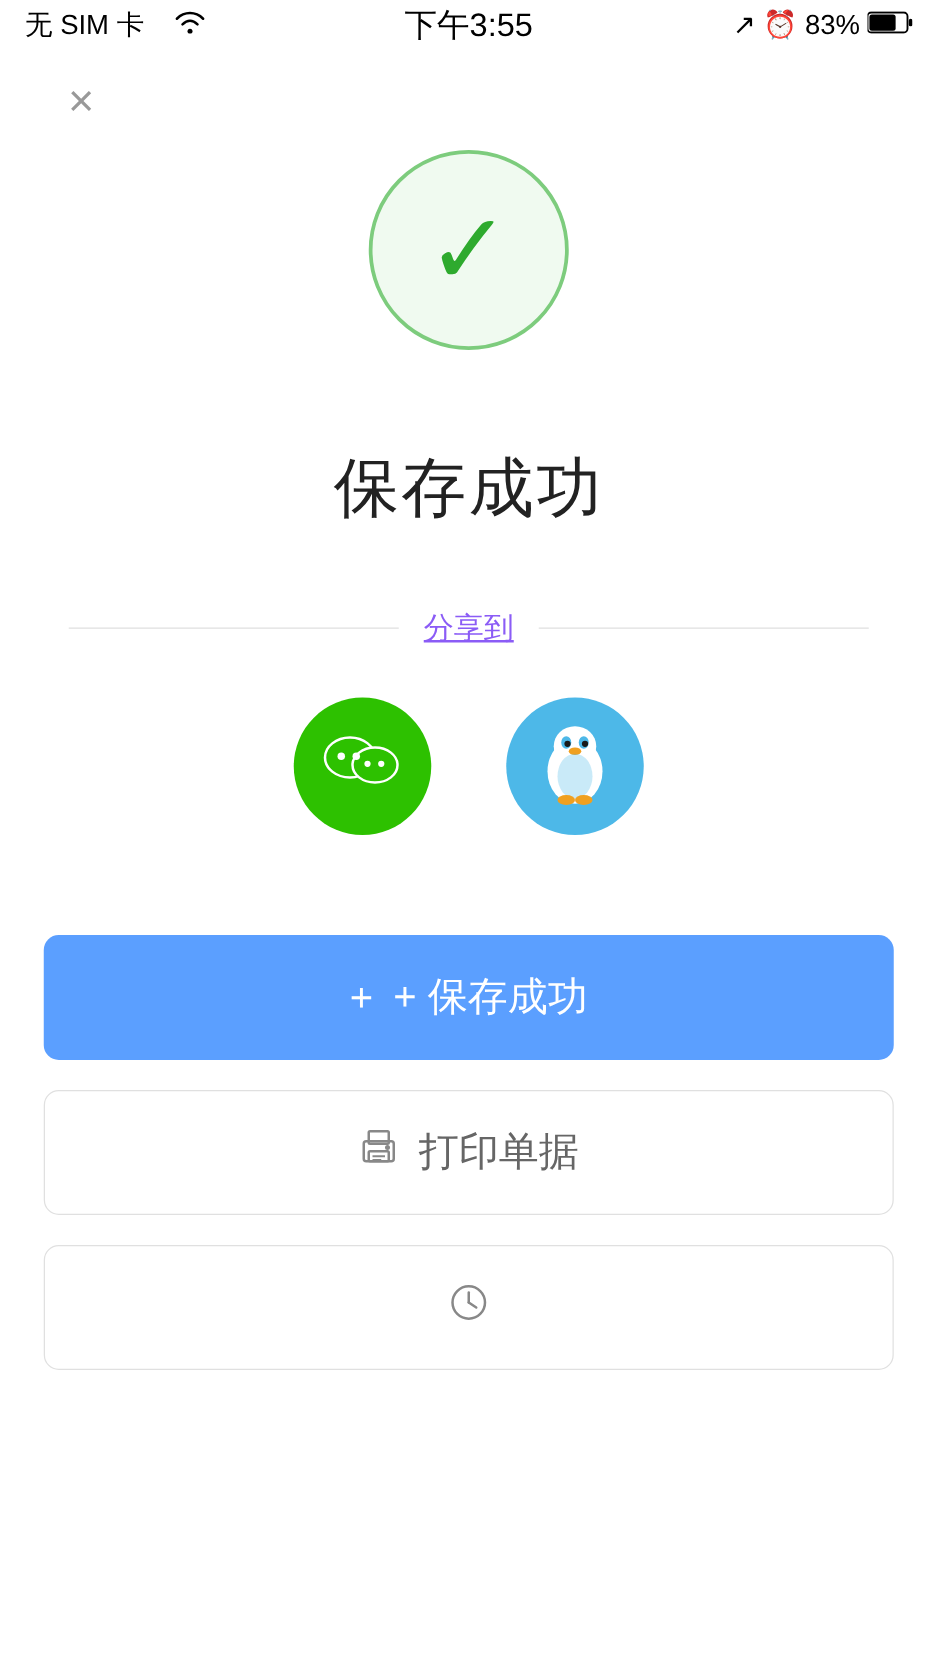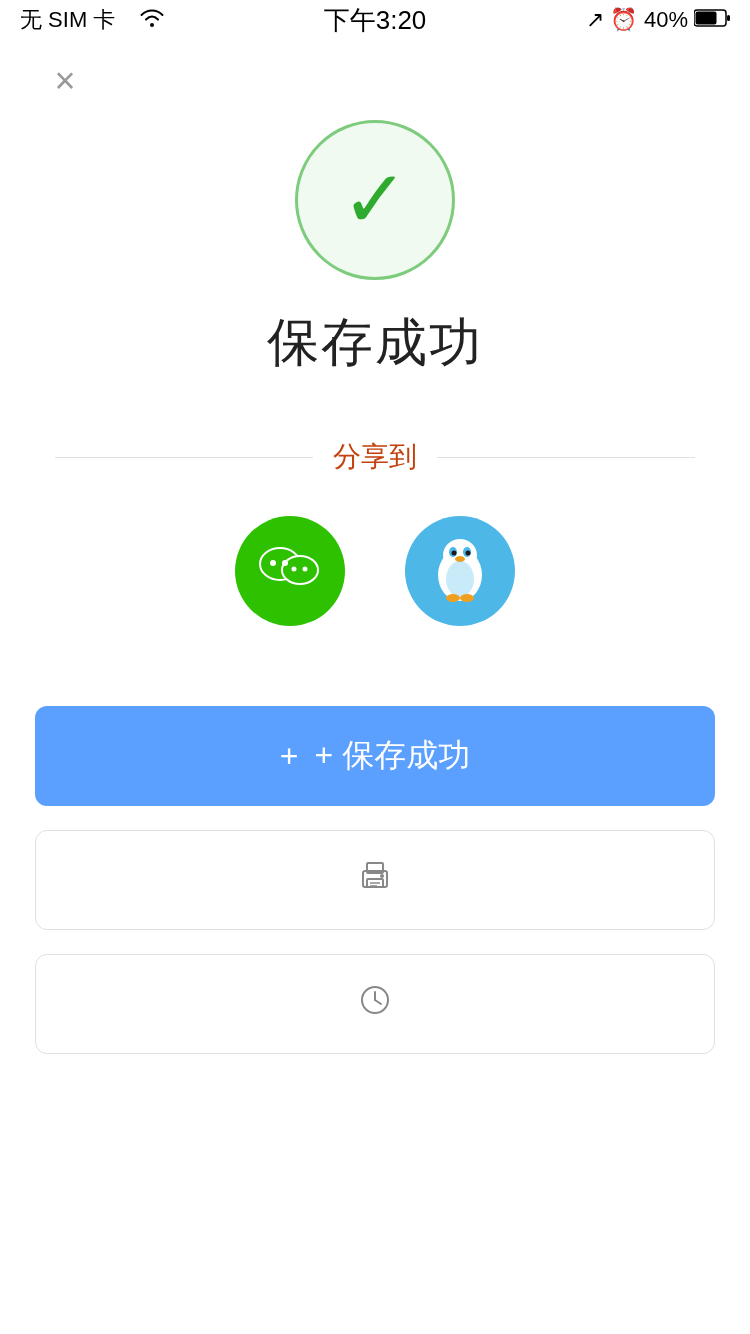--- a/index.html
+++ b/index.html
@@ -87,41 +87,42 @@
       font-size: 80px;
       color: #2eaa2e;
       line-height: 1;
     }
 
     
     .success-title {
       font-size: 52px;
       color: #222;
       font-weight: 400;
-      margin-top: 28px;
+      margin-top: 76px;
       letter-spacing: 2px;
     }
 
     
     .share-divider {
       display: flex;
       align-items: center;
       width: 640px;
       margin-top: 60px;
       gap: 20px;
     }
     .divider-line {
       flex: 1;
       height: 1px;
       background: #e0e0e0;
     }
     .divider-text {
-      font-size: 28px;
-      color: #c2410c;
+      font-size: 24px;
+      color: #8b5cf6;
       white-space: nowrap;
+      text-decoration: underline;
     }
 
     
     .share-row {
       display: flex;
       gap: 60px;
       margin-top: 40px;
       align-items: center;
     }
 
@@ -180,25 +181,25 @@
     <span>无 SIM 卡</span>
     <span>
       
       <svg width="26" height="20" viewBox="0 0 26 20" fill="none">
         <path d="M13 16a2 2 0 100 4 2 2 0 000-4z" fill="#000"></path>
         <path d="M7 12.5C8.8 10.7 10.8 9.5 13 9.5s4.2 1.2 6 3" stroke="#000" stroke-width="2" stroke-linecap="round" fill="none"></path>
         <path d="M2.5 8C5.4 5.1 9 3.5 13 3.5s7.6 1.6 10.5 4.5" stroke="#000" stroke-width="2" stroke-linecap="round" fill="none"></path>
       </svg>
     </span>
   </div>
-  <div class="status-center">下午3:20</div>
+  <div class="status-center">下午3:55</div>
   <div class="status-right">
     <span>↗</span>
     <span>⏰</span>
-    <span>40%</span>
+    <span>83%</span>
     <span>
       <svg width="36" height="18" viewBox="0 0 36 18">
         <rect x="0" y="1" width="32" height="16" rx="3" ry="3" stroke="#000" stroke-width="1.5" fill="none"></rect>
         <rect x="1.5" y="2.5" width="21" height="13" rx="2" fill="#000"></rect>
         <rect x="33" y="6" width="3" height="6" rx="1.5" fill="#000"></rect>
       </svg>
     </span>
   </div>
 </div>
 
@@ -266,20 +267,21 @@
       <span>
         <svg width="32" height="30" viewBox="0 0 32 30" fill="none">
           <rect x="4" y="10" width="24" height="16" rx="2" stroke="#888" stroke-width="2" fill="none"></rect>
           <rect x="8" y="2" width="16" height="10" rx="1" stroke="#888" stroke-width="2" fill="none"></rect>
           <rect x="8" y="18" width="16" height="8" rx="1" stroke="#888" stroke-width="2" fill="none"></rect>
           <line x1="11" y1="22" x2="21" y2="22" stroke="#888" stroke-width="1.5"></line>
           <line x1="11" y1="25" x2="18" y2="25" stroke="#888" stroke-width="1.5"></line>
           <circle cx="23" cy="15" r="2" fill="#888"></circle>
         </svg>
       </span>
+      <span>打印单据</span>
     </button>
 
     <button class="action-btn action-btn-secondary">
       <span>
         <svg width="32" height="32" viewBox="0 0 32 32" fill="none">
           <circle cx="16" cy="16" r="13" stroke="#888" stroke-width="2" fill="none"></circle>
           <line x1="16" y1="8" x2="16" y2="16" stroke="#888" stroke-width="2" stroke-linecap="round"></line>
           <line x1="16" y1="16" x2="22" y2="20" stroke="#888" stroke-width="2" stroke-linecap="round"></line>
         </svg>
       </span>

